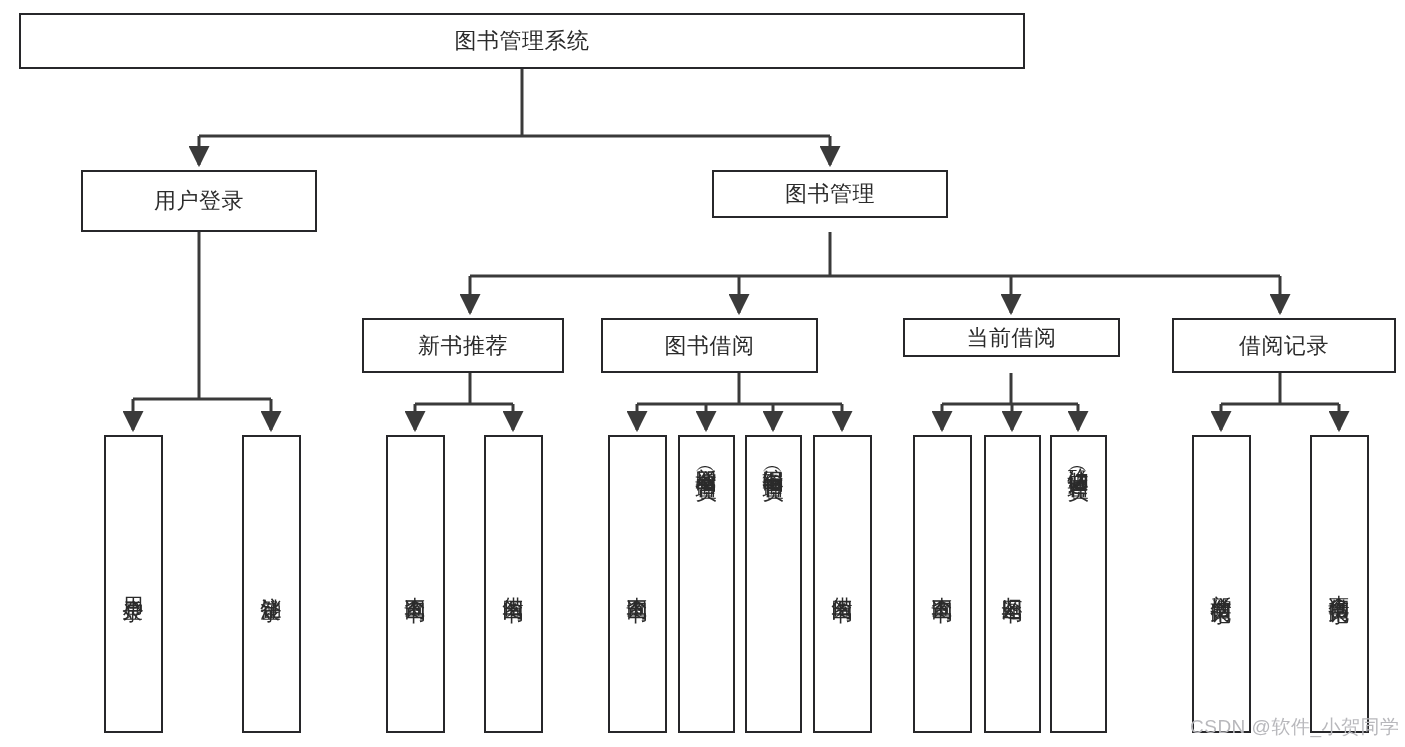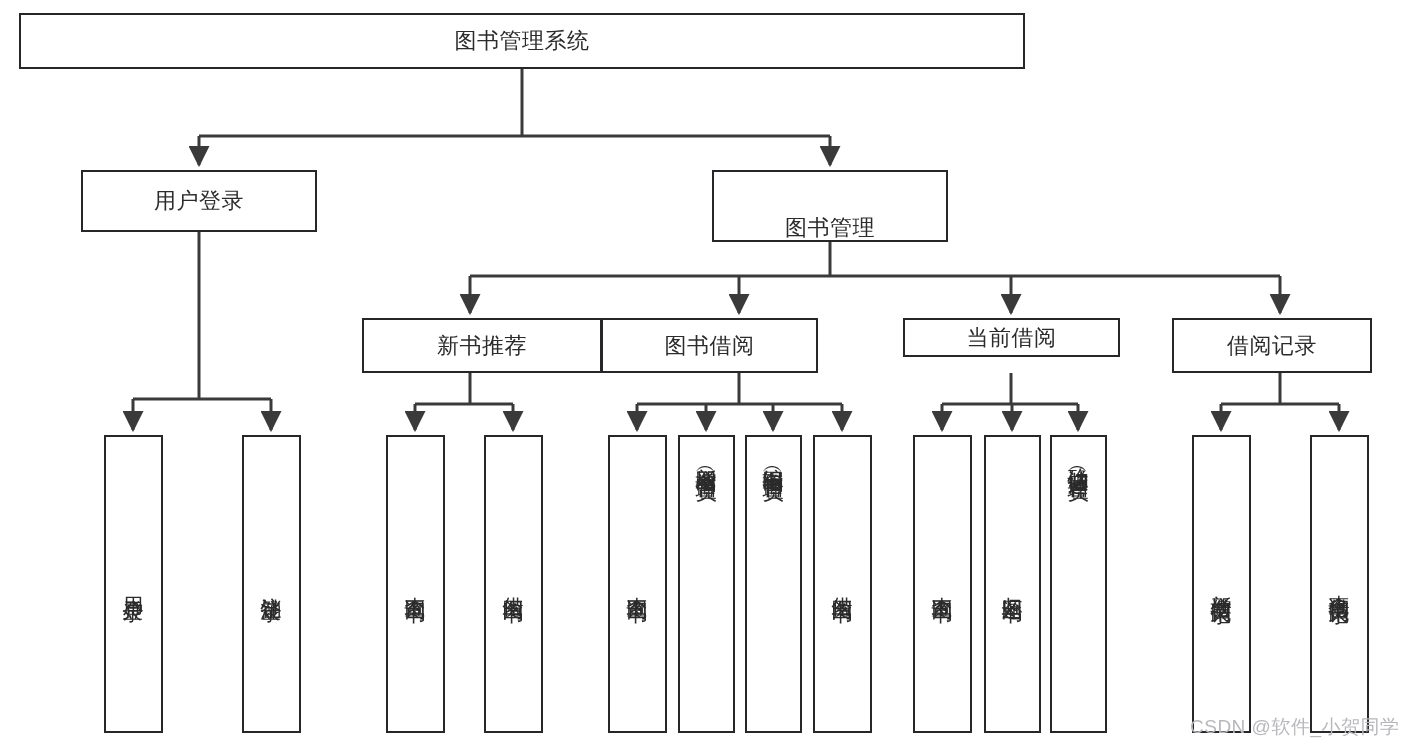--- a/index.html
+++ b/index.html
@@ -130,34 +130,34 @@
     </g>
   </svg>
 
   <div class="node root" style="left:19px; top:13px; width:1006px; height:56px;">
     <span class="node-label">图书管理系统</span>
   </div>
 
   <div class="node level2" style="left:81px; top:170px; width:236px; height:62px;">
     <span class="node-label">用户登录</span>
   </div>
-  <div class="node level2" style="left:712px; top:170px; width:236px; height:72px;align-items:flex-end;">
+  <div class="node level2" style="left:712px; top:170px; width:236px; height:48px;">
     <span class="node-label">图书管理</span>
   </div>
 
-  <div class="node level3" style="left:362px; top:318px; width:240px; height:55px;text-align:center;">
+  <div class="node level3" style="left:362px; top:318px; width:202px; height:55px;text-align:center;">
     <span class="node-label">新书推荐</span>
   </div>
   <div class="node level3" style="left:601px; top:318px; width:217px; height:55px;">
     <span class="node-label">图书借阅</span>
   </div>
   <div class="node level3" style="left:903px; top:318px; width:217px; height:39px;">
     <span class="node-label">当前借阅</span>
   </div>
-  <div class="node level3" style="left:1172px; top:318px; width:200px; height:55px;">
+  <div class="node level3" style="left:1172px; top:318px; width:224px; height:55px;">
     <span class="node-label">借阅记录</span>
   </div>
 
   <div class="node leaf center-text" style="left:104px; top:435px; width:59px; height:298px;">
     <span class="node-label">用户登录</span>
   </div>
   <div class="node leaf center-text" style="left:242px; top:435px; width:59px; height:298px;">
     <span class="node-label">注销登录</span>
   </div>
   <div class="node leaf center-text" style="left:386px; top:435px; width:59px; height:298px;">

